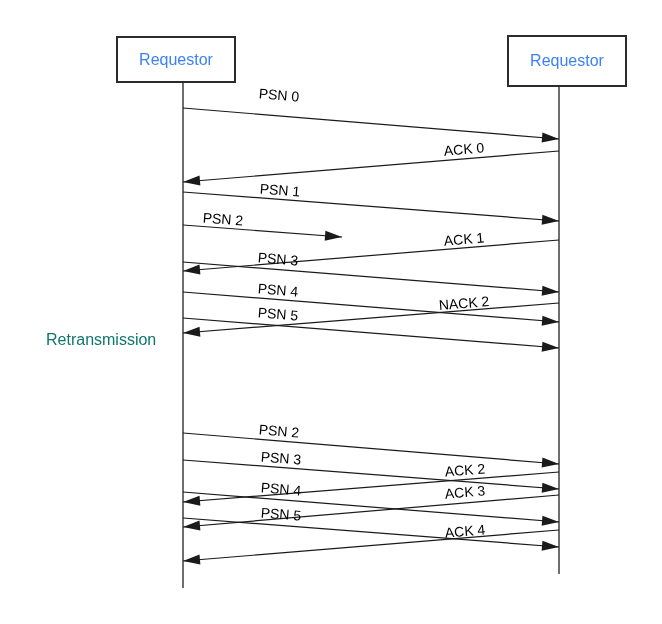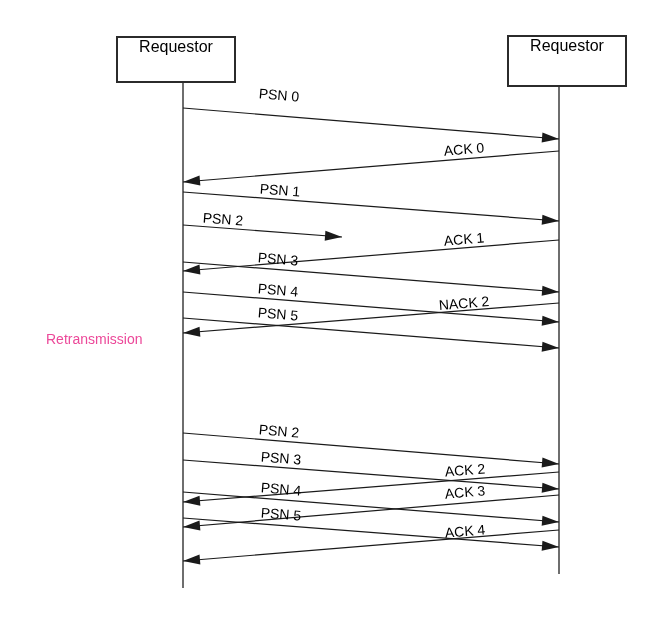--- a/index.html
+++ b/index.html
@@ -14,29 +14,30 @@
     height: 624px;
     background: #ffffff;
     overflow: hidden;
   }
   .actor-box {
     position: absolute;
     box-sizing: border-box;
     border: 2px solid #2b2b2b;
     background: #ffffff;
     display: flex;
+    align-items: center;
     justify-content: center;
     font-size: 16px;
-    color: #000000;
+    color: #3b82f6;
     z-index: 2;
   }
   .annotation {
     position: absolute;
-    font-size: 14px;
-    color: #ec4899;
+    font-size: 16px;
+    color: #0f766e;
     white-space: nowrap;
     z-index: 2;
   }
   svg.diagram {
     position: absolute;
     left: 0;
     top: 0;
     z-index: 1;
   }
 </style>

